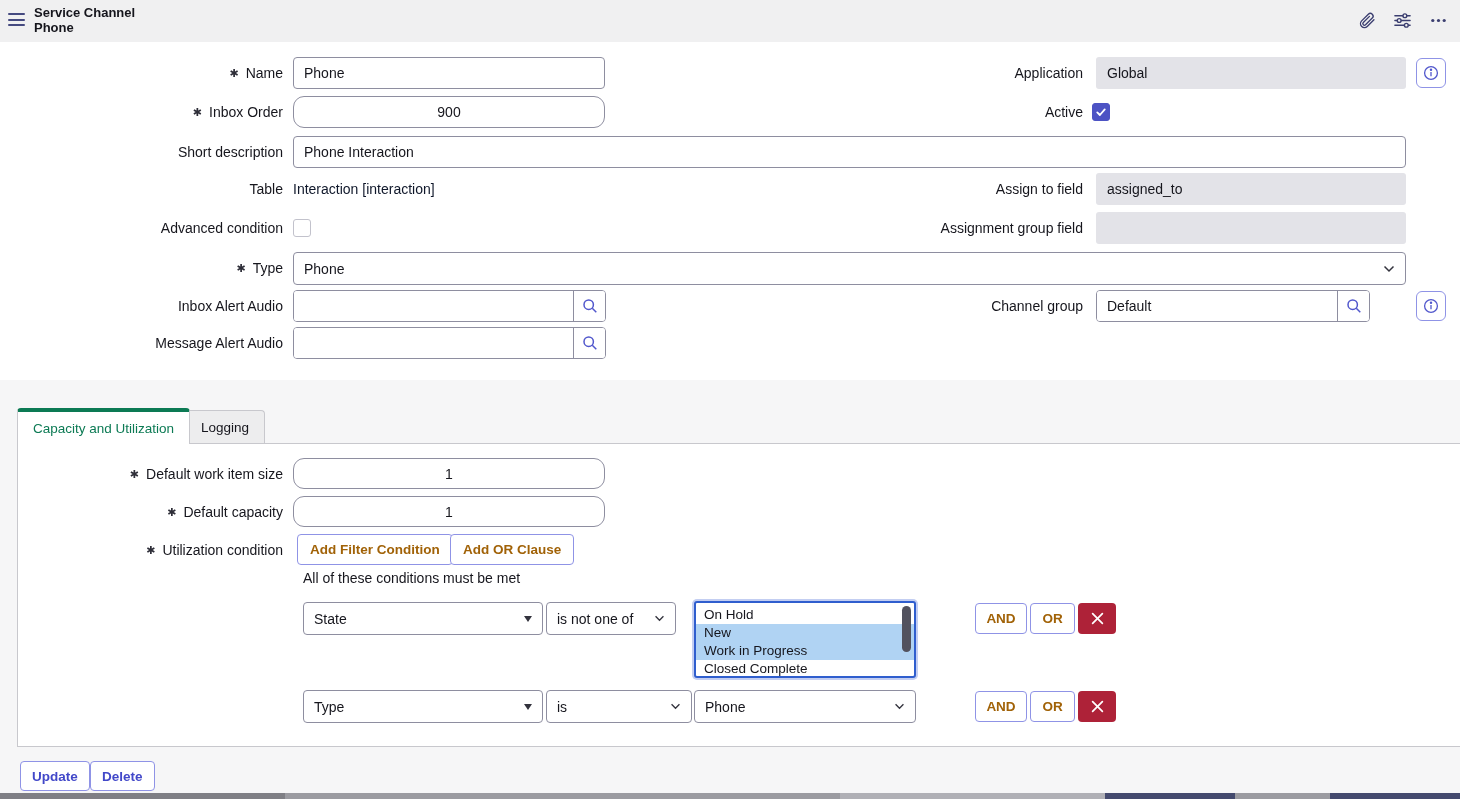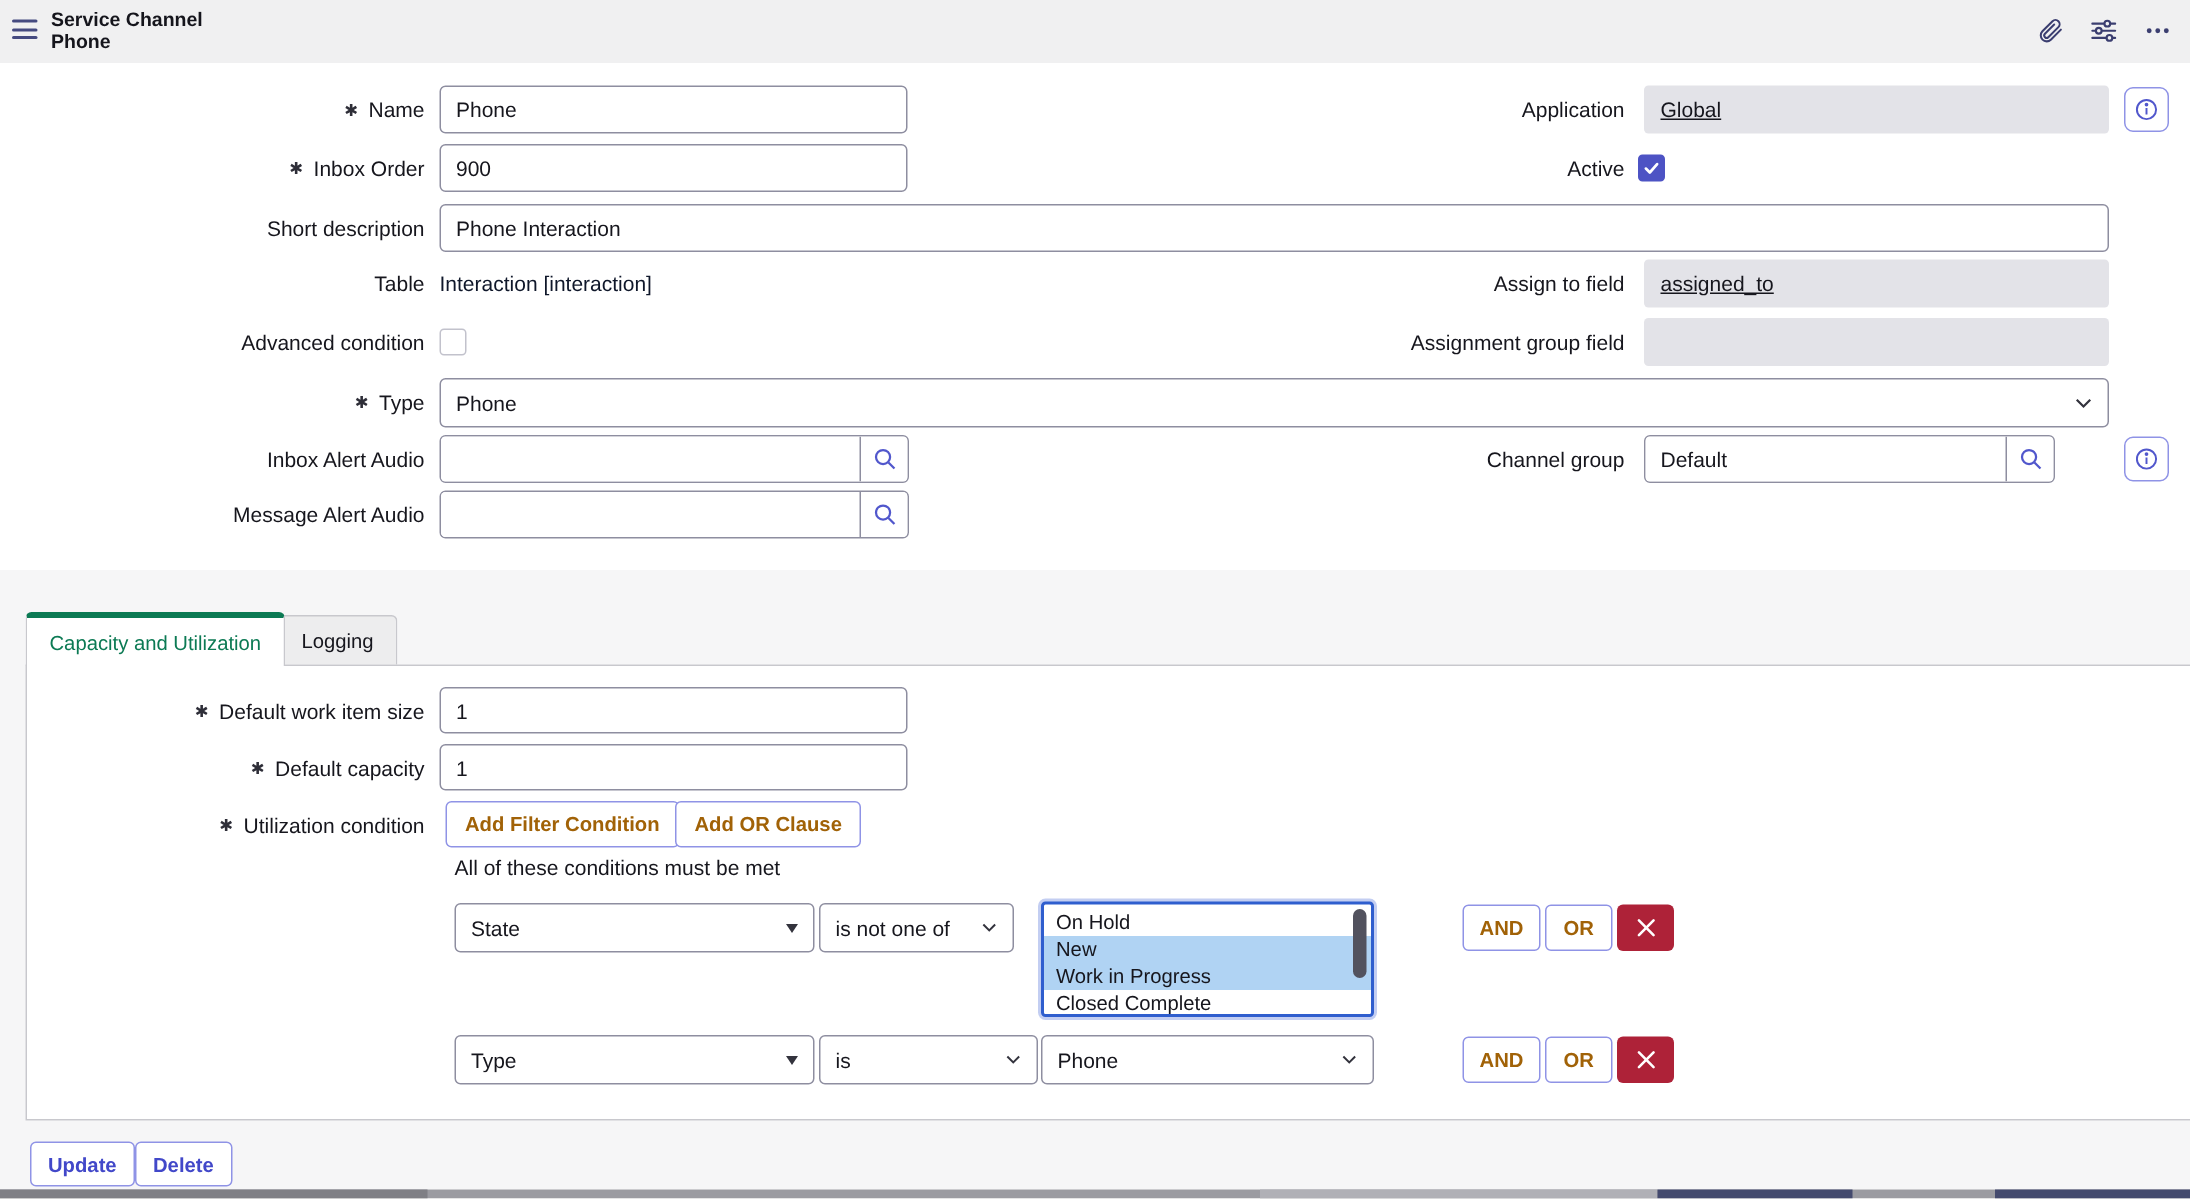--- a/index.html
+++ b/index.html
@@ -12,22 +12,22 @@
   .hamburger span { display:block; height:2px; background:#454a80; margin-bottom:3.5px; border-radius:1px; }
   .hdr-title { position:absolute; left:34px; top:5px; font-size:13px; font-weight:bold; line-height:15px; color:#15151c; }
   .hdr-icons { position:absolute; right:8px; top:6px; display:flex; gap:8px; }
   .icon-btn { width:28px; height:28px; border:none; background:transparent; display:flex; align-items:center; justify-content:center; cursor:pointer; }
 
   
   .lbl { position:absolute; left:0; width:283px; height:32px; line-height:32px; font-size:14px; text-align:right; color:#16161d; white-space:nowrap; }
   .lblr { position:absolute; left:700px; width:383px; height:32px; line-height:32px; font-size:14px; text-align:right; color:#16161d; white-space:nowrap; }
   .req { color:#2e2e38; font-size:11px; margin-right:7px; vertical-align:1px; }
   .inp { position:absolute; height:32px; border:1px solid #8e8ea0; border-radius:4px; background:#fff; font-family:"Liberation Sans", sans-serif; font-size:14px; color:#16161d; padding:0 10px; }
-  .inp.num { text-align:left; }
-  .ro { position:absolute; height:32px; line-height:32px; background:#e3e3e8; border-radius:3px; font-size:14px; color:#16161d; padding:0 11px;text-decoration:underline; }
+  .inp.num { text-align:center;border-radius:11px; }
+  .ro { position:absolute; height:32px; line-height:32px; background:#e3e3e8; border-radius:3px; font-size:14px; color:#16161d; padding:0 11px; }
   .plain-val { position:absolute; height:32px; line-height:32px; font-size:14px; color:#0f172a; }
 
   .cbx { position:absolute; width:18px; height:18px; border-radius:3px; cursor:pointer; }
   .cbx.off { background:#fff; border:1px solid #c2c2cc; }
   .cbx.on  { background:#4d53c4; border:1px solid #4d53c4; display:flex; align-items:center; justify-content:center; }
 
   .refgrp { position:absolute; height:32px; border:1px solid #8e8ea0; border-radius:4px; background:#fff; display:flex; overflow:hidden; }
   .refgrp input { flex:1; border:none; outline:none; font-family:"Liberation Sans", sans-serif; font-size:14px; color:#16161d; padding:0 10px; min-width:0; }
   .refbtn { width:32px; border:none; border-left:1px solid #8e8ea0; background:#fff; display:flex; align-items:center; justify-content:center; cursor:pointer; }
   .infobtn { position:absolute; width:30px; height:30px; background:#fff; border:1px solid #8f93e6; border-radius:6px; display:flex; align-items:center; justify-content:center; cursor:pointer; }

